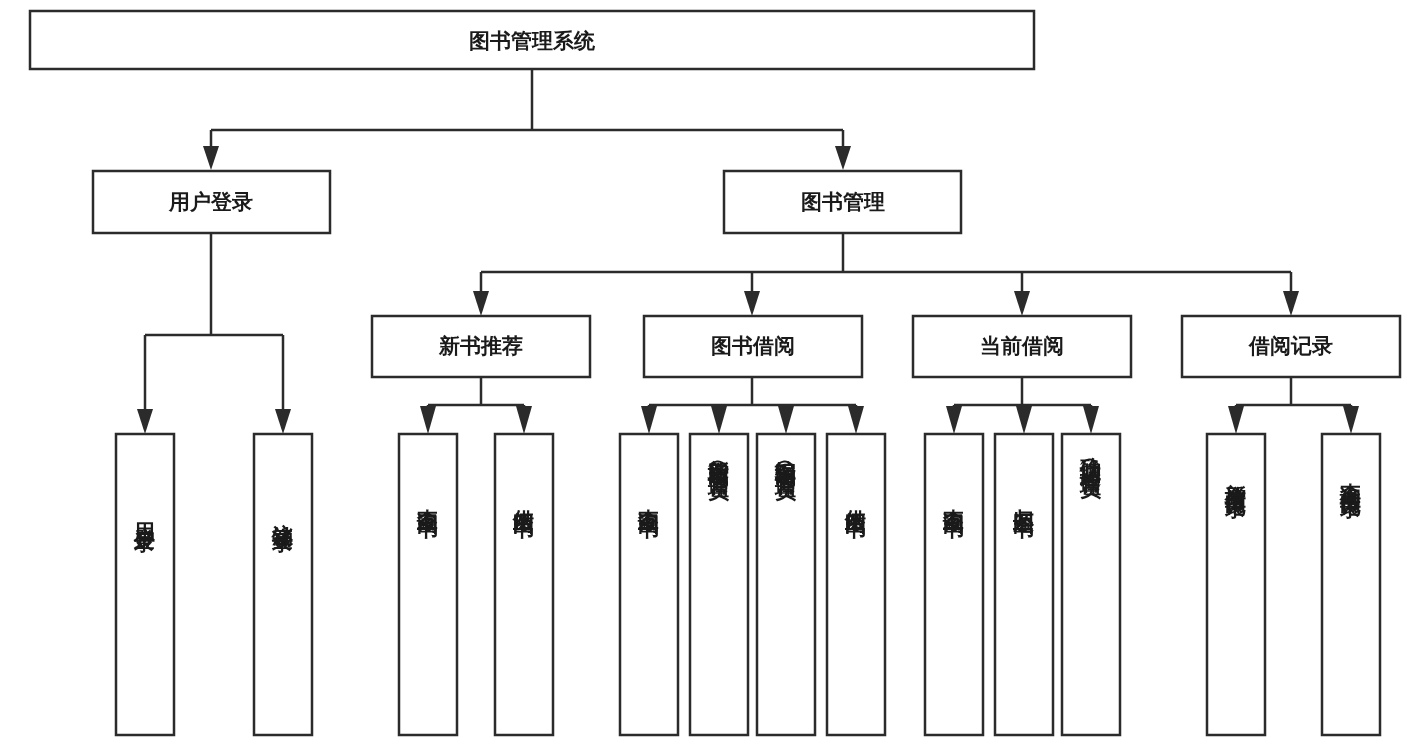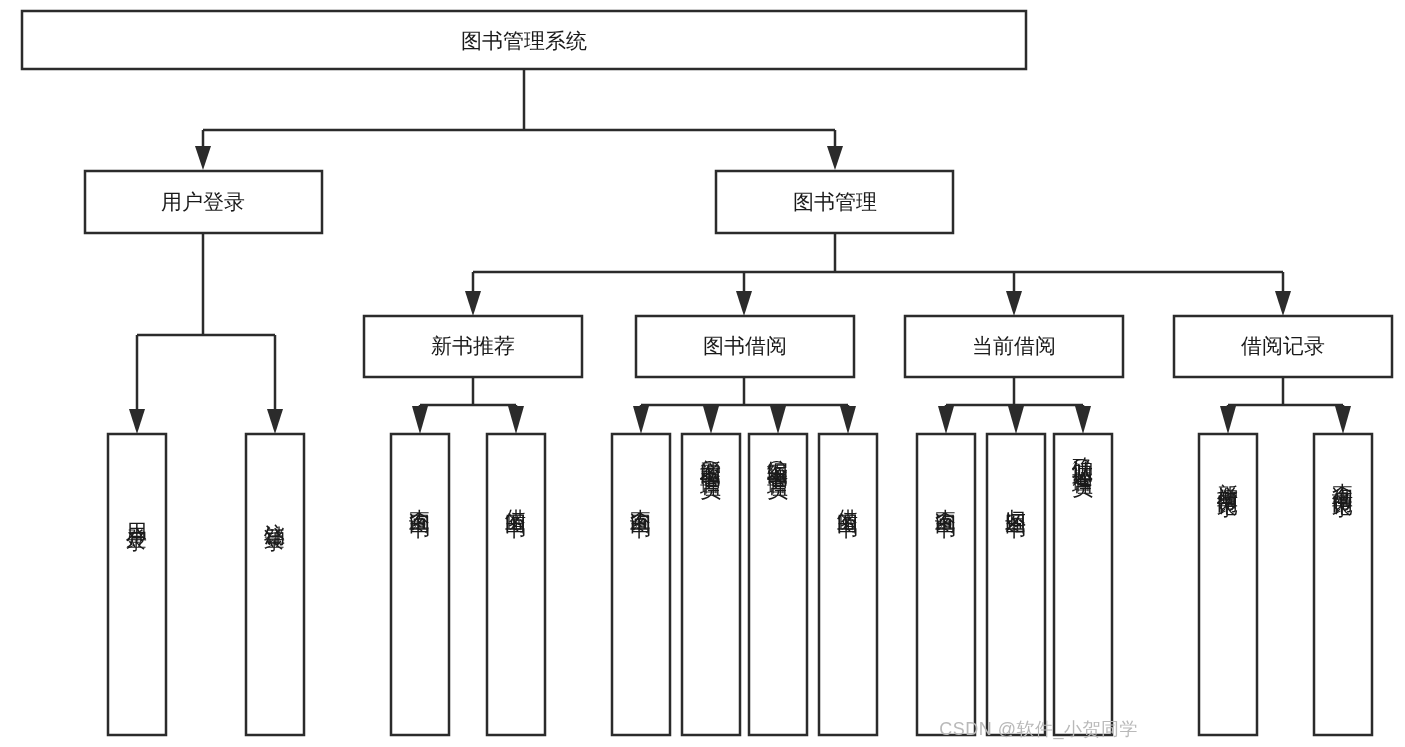--- a/index.html
+++ b/index.html
@@ -9,23 +9,24 @@
   }
   body {
     width: 1405px;
     height: 747px;
     font-family: "Liberation Sans", "DejaVu Sans", sans-serif;
     overflow: hidden;
     position: relative;
   }
   #diagram-root {
     position: absolute;
-    left: 4px; top: 0;
+    left: 12px; top: 0;
     width: 1142px;
     height: 747px;
+    font-weight: bold;
   }
   svg.flow {
     display: block;
     width: 1405px;
     height: 747px;
   }
   .node-rect {
     fill: #ffffff;
     stroke: #2b2b2b;
     stroke-width: 2.5;
@@ -253,14 +254,13 @@
     <span class="leaf-label" style="padding-top:6px;">确认归还（管理员）</span>
   </div>
 
   <div class="leaf-label-wrap" style="left:1195px; top:434px; width:58px; height:301px;">
     <span class="leaf-label" style="padding-top:32px;">新增借阅记录</span>
   </div>
   <div class="leaf-label-wrap" style="left:1310px; top:434px; width:58px; height:301px;">
     <span class="leaf-label" style="padding-top:32px;">查询借阅记录</span>
   </div>
 
-  <div class="watermark">CSDN @软件_小贺同学</div>
 </div>
 
 </body></html>

